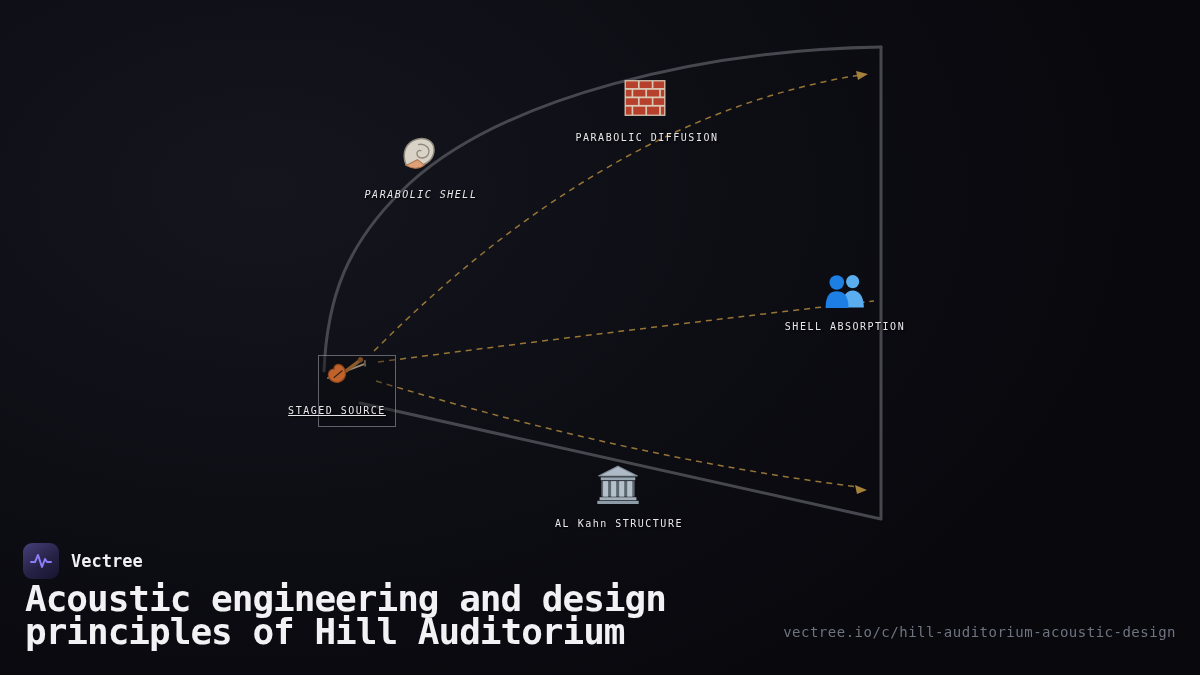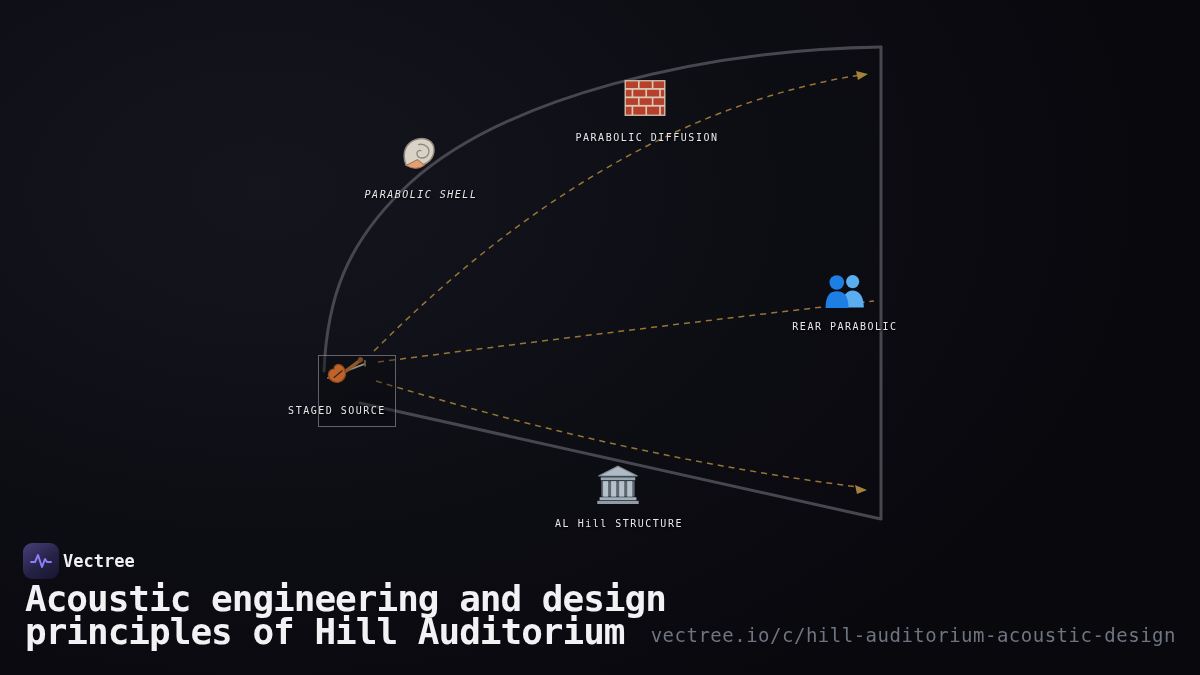--- a/index.html
+++ b/index.html
@@ -13,35 +13,35 @@
   .node-label{
     position:absolute;transform:translateX(-50%);white-space:nowrap;
     font-size:10px;letter-spacing:1.5px;color:#e8e8ec;
     text-shadow:1px 1px 2px rgba(0,0,0,.9);
   }
   .stage-box{
     position:absolute;left:318px;top:355px;width:76px;height:70px;
     border:1px solid rgba(170,170,180,.55);
     background:rgba(8,8,14,.35);
   }
-  .brand-row{position:absolute;left:23px;top:543px;display:flex;align-items:center;gap:4px;}
+  .brand-row{position:absolute;left:23px;top:543px;display:flex;align-items:center;gap:12px;}
   .brand-logo{
     width:36px;height:36px;border-radius:9px;
     background:linear-gradient(145deg,#46407a 0%,#262246 55%,#171430 100%);
     display:flex;align-items:center;justify-content:center;
   }
   .brand-name{font-size:17px;font-weight:700;color:#f0f0f4;}
   .main-title{
     position:absolute;left:25px;top:582px;
     font-size:36px;line-height:33px;font-weight:700;color:#f2f2f5;
     letter-spacing:-1px;white-space:nowrap;
   }
   .footer-url{
     position:absolute;right:24px;top:624px;
-    font-size:19px;color:#6e7480;letter-spacing:.5px;
+    font-size:14px;color:#6e7480;letter-spacing:.5px;
   }
 </style>
 </head>
 <body>
 
 <div class="canvas">
 
   <svg class="overlay" width="1200" height="675" viewBox="0 0 1200 675">
 
     <g fill="none" stroke="#47474f" stroke-width="3" stroke-linecap="round" stroke-linejoin="round">
@@ -101,52 +101,52 @@
       <g fill="#5aaef0">
         <circle cx="26.5" cy="9" r="5.6"></circle>
         <path d="M17.5 31 C17.5 20.5 21.5 16.5 26.5 16.5 C31.5 16.5 36 20.5 36 31 Z"></path>
       </g>
       <g fill="#1d7fe3">
         <circle cx="13" cy="9.8" r="6.2"></circle>
         <path d="M3.5 31.5 C3.5 20.5 7.5 17.3 13 17.3 C18.5 17.3 23 20.5 23 31.5 Z"></path>
       </g>
     </svg>
   </div>
-  <div class="node-label" style="left:845px;top:321px;">REAR PARABOLIC</div>
+  <div class="node-label" style="left:845px;top:321px;">SHELL ABSORPTION</div>
 
   <div class="node-icon" style="left:347px;top:372px;">
     <svg width="48" height="48" viewBox="0 0 40 40">
       <g transform="rotate(18 20 20)">
         <line x1="6" y1="30" x2="32" y2="9" stroke="#9c8c78" stroke-width="1.4"></line>
         <line x1="31" y1="6" x2="33" y2="11" stroke="#6b5a46" stroke-width="1.6"></line>
         <line x1="15" y1="25" x2="27" y2="8" stroke="#8a5a2a" stroke-width="3"></line>
         <circle cx="27.5" cy="6.8" r="2.2" fill="#7a4a22"></circle>
         <path d="M13 16 C9.5 16 7.8 18.6 9 21 C6.5 21.4 5 24.4 6 27.2 C7.3 30.8 12.5 32.4 16.2 30.2 C19.8 28 20.6 23.4 18.6 20.2 C17.2 18 15.2 16 13 16 Z" fill="#c0622b" stroke="#8a4418" stroke-width="1"></path>
         <line x1="11" y1="28" x2="16" y2="20" stroke="#3a2410" stroke-width="1"></line>
       </g>
     </svg>
   </div>
-  <div class="node-label" style="left:337px;top:405px;">STAGED SOURCE</div>
+  <div class="node-label" style="left:337px;top:405px;text-decoration:underline;">STAGED SOURCE</div>
 
   <div class="node-icon" style="left:618px;top:484px;">
     <svg width="46" height="42" viewBox="0 0 40 36">
       <polygon points="20,2.5 37,11 3,11" fill="#aebac5" stroke="#7e8b96" stroke-width="1"></polygon>
       <rect x="5" y="12.2" width="30" height="2.6" fill="#98a6b1"></rect>
       <rect x="5.5" y="15.5" width="29" height="13.5" fill="#5c6770"></rect>
       <g fill="#b4c0ca">
         <rect x="7" y="15.5" width="4.4" height="13.5"></rect>
         <rect x="14" y="15.5" width="4.4" height="13.5"></rect>
         <rect x="21" y="15.5" width="4.4" height="13.5"></rect>
         <rect x="28" y="15.5" width="4.4" height="13.5"></rect>
       </g>
       <rect x="4" y="29.5" width="32" height="2.6" fill="#a2afba"></rect>
       <rect x="2" y="32.6" width="36" height="2.8" fill="#8e9ca7"></rect>
     </svg>
   </div>
-  <div class="node-label" style="left:619px;top:518px;">AL Hill STRUCTURE</div>
+  <div class="node-label" style="left:619px;top:518px;">AL Kahn STRUCTURE</div>
 
   <div class="brand-row">
     <div class="brand-logo">
       <svg width="26" height="26" viewBox="0 0 26 26">
         <polyline points="3,14 7,14 10,7 14,19 17,11 19,14 23,14" fill="none" stroke="#8b7cf8" stroke-width="2" stroke-linecap="round" stroke-linejoin="round"></polyline>
       </svg>
     </div>
     <div class="brand-name">Vectree</div>
   </div>
 

